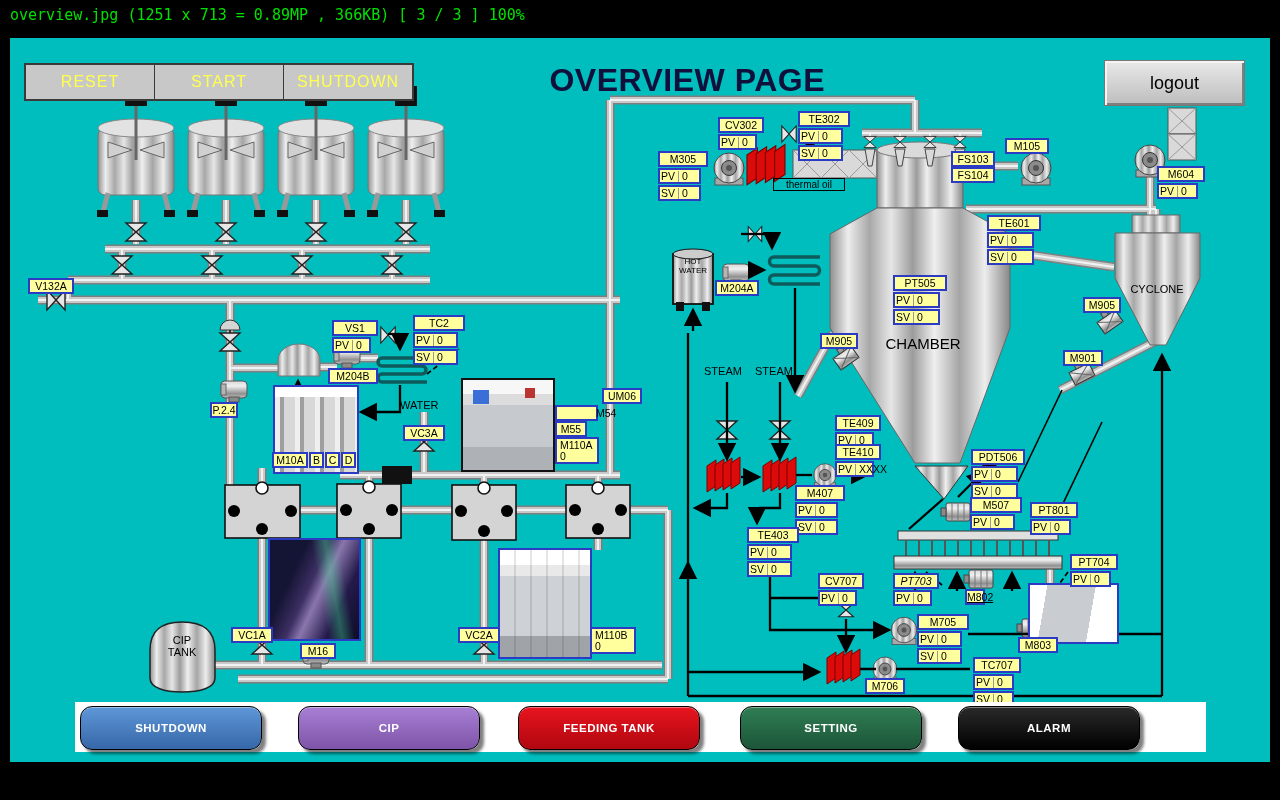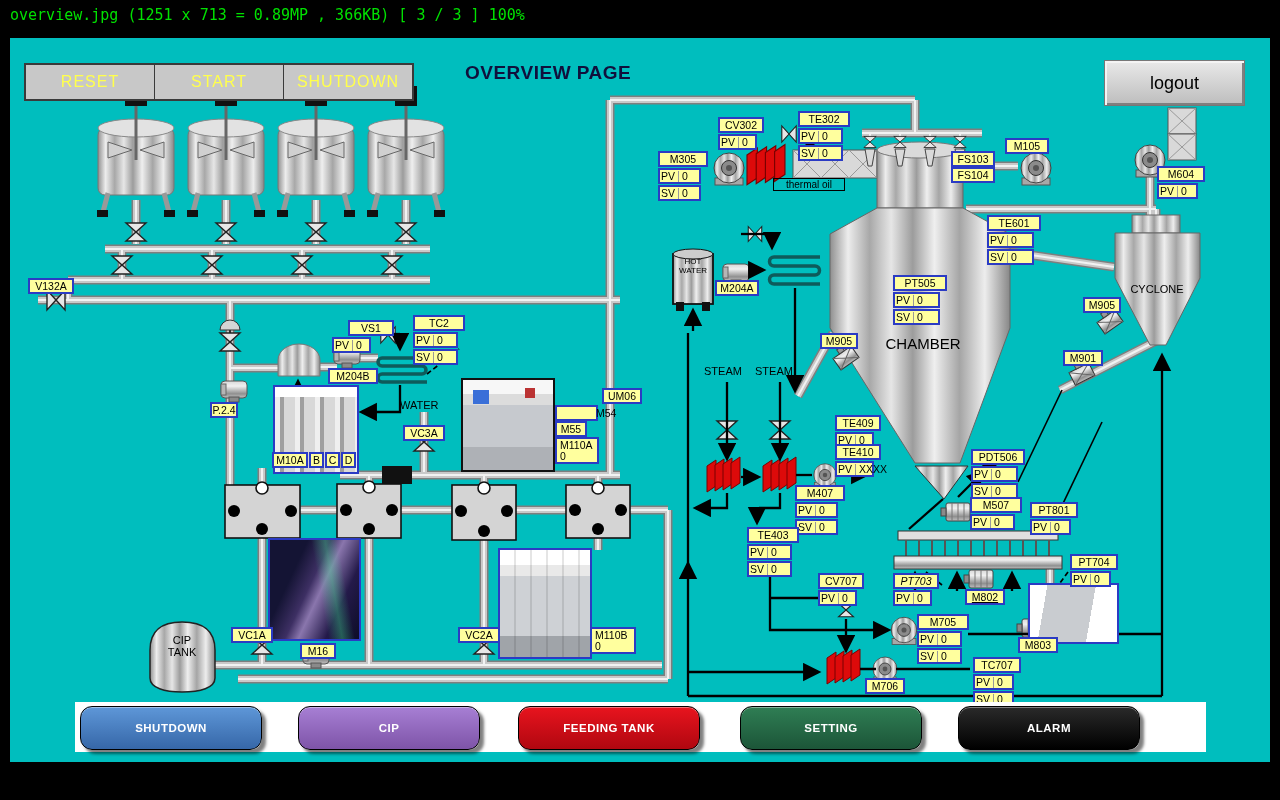--- a/index.html
+++ b/index.html
@@ -18,22 +18,22 @@
   .thin{stroke-width:1.6;}
   .dash{stroke-dasharray:5 3;stroke-width:1.7;}
   .arr{marker-end:url(#arr);}
 
   
   .ctrlbar{position:absolute;left:14px;top:25px;height:34px;display:flex;z-index:9;
            background:#C8C8C8;border:2px solid #3A3A3A;}
   .ctrlbtn{width:128px;text-align:center;line-height:34px;font-size:16px;letter-spacing:1px;
            color:#FFFF4D;border-right:1px solid #3A3A3A;cursor:pointer;}
   .ctrlbtn:last-child{border-right:none;}
-  .page-title{position:absolute;left:455px;top:24px;width:360px;text-align:left;z-index:9;
-              font-size:19px;font-weight:bold;color:#10103C;letter-spacing:.5px;}
+  .page-title{position:absolute;left:455px;top:24px;width:360px;text-align:right;z-index:9;
+              font-size:32px;font-weight:bold;color:#10103C;letter-spacing:.5px;}
   .logout{position:absolute;left:1094px;top:22px;width:141px;height:46px;z-index:9;
           background:linear-gradient(#E9E9E9,#BDBDBD);border:1px solid #777;
           box-shadow:inset 2px 2px 0 #F4F4F4, inset -2px -2px 0 #7F7F7F;
           font:18px "Liberation Sans",sans-serif;color:#000;cursor:pointer;}
 
   
   .tag{position:absolute;z-index:6;font:10.5px/11px "Liberation Sans",sans-serif;color:#000;}
   .tt{box-sizing:border-box;background:#FFFF9E;border:2px solid #2B3BC4;text-align:center;
       height:16px;padding-top:1px;}
   .trow{box-sizing:border-box;display:flex;background:#FFFF9E;border:2px solid #2B3BC4;
@@ -404,21 +404,21 @@
           <div class="trow" style="width: 45px;">
             <span class="k">PV</span>
             <span class="v">0</span>
           </div>
           <div class="trow" style="width: 45px;">
             <span class="k">SV</span>
             <span class="v">0</span>
           </div>
         </div>
         <div class="tag" style="left: 322px; top: 282px;">
-          <div class="tt" style="width: 46px; margin-left: 16px;">VS1</div>
+          <div class="tt" style="width: 46px;">VS1</div>
           <div class="trow" style="width: 39px;">
             <span class="k">PV</span>
             <span class="v">0</span>
           </div>
         </div>
         <div class="tag" style="left: 318px; top: 330px;">
           <div class="tt" style="width: 50px;">M204B</div>
         </div>
         <div class="tag" style="left: 200px; top: 364px;">
           <div class="tt" style="width: 28px;">P.2.4</div>
@@ -579,21 +579,21 @@
           </div>
         </div>
         <div class="tag" style="left: 883px; top: 535px;">
           <div class="tt" style="width: 46px; font-style: italic;">PT703</div>
           <div class="trow" style="width: 39px;">
             <span class="k">PV</span>
             <span class="v">0</span>
           </div>
         </div>
         <div class="tag" style="left: 955px; top: 551px;">
-          <div class="tt" style="width: 40px; text-decoration: underline;">M802</div>
+          <div class="tt" style="width: 20px; text-decoration: underline;">M802</div>
         </div>
         <div class="tag" style="left: 907px; top: 576px;">
           <div class="tt" style="width: 52px;">M705</div>
           <div class="trow" style="width: 45px;">
             <span class="k">PV</span>
             <span class="v">0</span>
           </div>
           <div class="trow" style="width: 45px;">
             <span class="k">SV</span>
             <span class="v">0</span>

